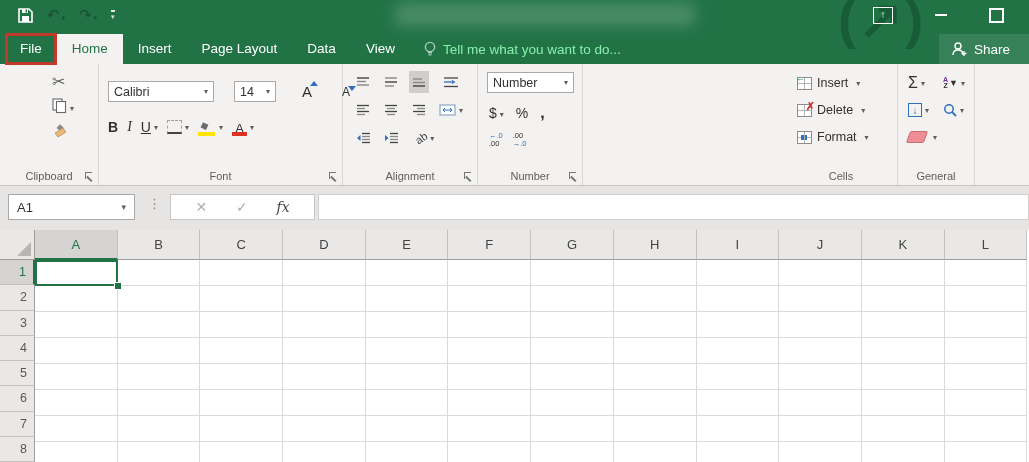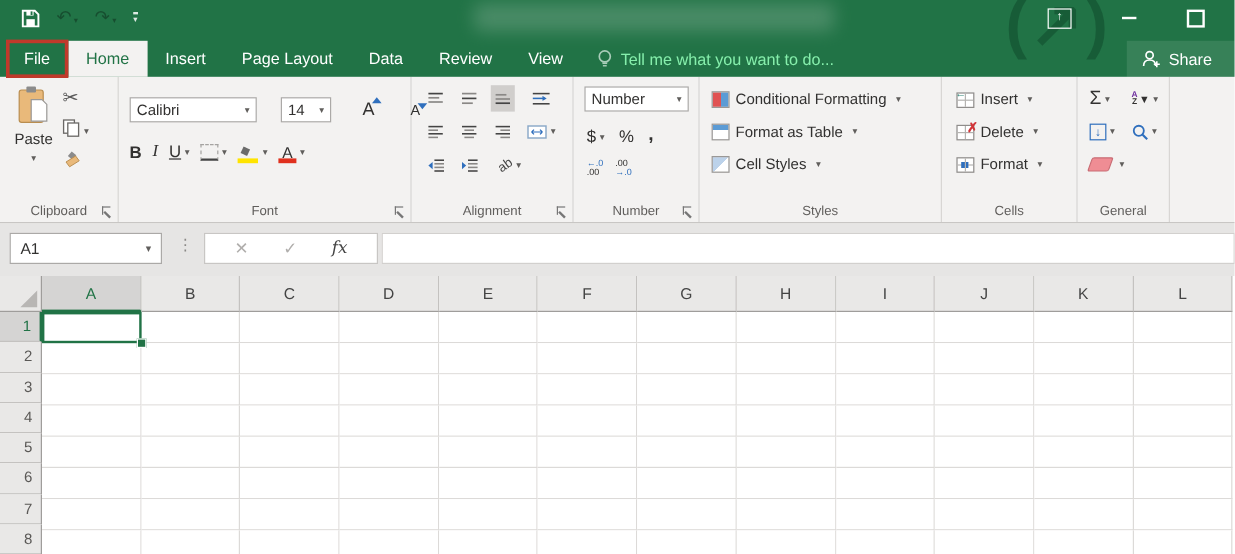--- a/index.html
+++ b/index.html
@@ -214,21 +214,20 @@
 
   <div class="tabrow">
     <span class="tab-file-wrap">
       <span class="tab">File</span>
       <span class="file-highlight"></span>
     </span>
     <span class="tab active">Home</span>
     <span class="tab">Insert</span>
     <span class="tab">Page Layout</span>
     <span class="tab">Data</span>
-    <span class="tab">Review</span>
     <span class="tab">View</span>
     <span class="tellme">
       <span class="bulb">
         <svg width="12" height="16" viewBox="0 0 12 16">
           <circle cx="6" cy="6" r="4.6" fill="none" stroke="#a9cdb9" stroke-width="1.4"></circle>
           <rect x="4" y="11" width="4" height="1.4" fill="#a9cdb9"></rect>
           <rect x="4.4" y="13.2" width="3.2" height="1.2" fill="#a9cdb9"></rect>
         </svg>
       </span>
       <span>Tell me what you want to do...</span>
@@ -239,29 +238,20 @@
         <path d="M2 14 c0-3.5 2.2-5 5-5 s5 1.5 5 5" fill="none" stroke="#fff" stroke-width="1.4"></path>
         <path d="M13 10 v5 M10.5 12.5 h5" stroke="#fff" stroke-width="1.3"></path>
       </svg>
       <span>Share</span>
     </span>
   </div>
 
   <div class="ribbon">
 
     <div class="rgroup g-clipboard">
-      <div class="paste-big">
-        <svg width="30" height="34" viewBox="0 0 30 34">
-          <rect x="3" y="4" width="20" height="27" rx="2" fill="#e9b97a" stroke="#b98d4f" stroke-width="1"></rect>
-          <rect x="9" y="1" width="8" height="5" rx="1" fill="#8b8b8b"></rect>
-          <path d="M13 12 h9 l4 4 v14 h-13 z" fill="#fff" stroke="#9a9896" stroke-width="1"></path>
-        </svg>
-        <span class="btnlabel">Paste</span>
-        <span class="dd"></span>
-      </div>
       <div class="clip-col">
         <span class="scissors">✂</span>
         <span>
           <svg width="15" height="15" viewBox="0 0 15 15">
             <rect x="1" y="1" width="9" height="11" fill="#fff" stroke="#6b6967" stroke-width="1.1"></rect>
             <rect x="4.5" y="3.5" width="9" height="11" fill="#fff" stroke="#6b6967" stroke-width="1.1"></rect>
           </svg><span class="dd"></span>
         </span>
         <span>
           <svg width="16" height="15" viewBox="0 0 16 15">
@@ -421,38 +411,20 @@
         </span>
         <span class="dec-ic">
           <span>.00</span><br>
           <span class="blue">→.0</span>
         </span>
       </div>
       <span class="rgroup-label">Number</span>
       <span class="launcher"></span>
     </div>
 
-    <div class="rgroup g-styles">
-      <div class="st-row st-r1">
-        <span class="mini-grid"></span>
-        <span class="btnlabel">Conditional Formatting</span>
-        <span class="dd"></span>
-      </div>
-      <div class="st-row st-r2">
-        <span class="mini-table"></span>
-        <span class="btnlabel">Format as Table</span>
-        <span class="dd"></span>
-      </div>
-      <div class="st-row st-r3">
-        <span class="mini-cells"></span>
-        <span class="btnlabel">Cell Styles</span>
-        <span class="dd"></span>
-      </div>
-      <span class="rgroup-label">Styles</span>
-    </div>
 
     <div class="rgroup g-cells">
       <div class="cl-row cl-r1">
         <span class="cellgrid-ic">
             <span class="ins-arrow">←</span>
           </span>
         <span class="btnlabel">Insert</span>
         <span class="dd"></span>
       </div>
       <div class="cl-row cl-r2">

